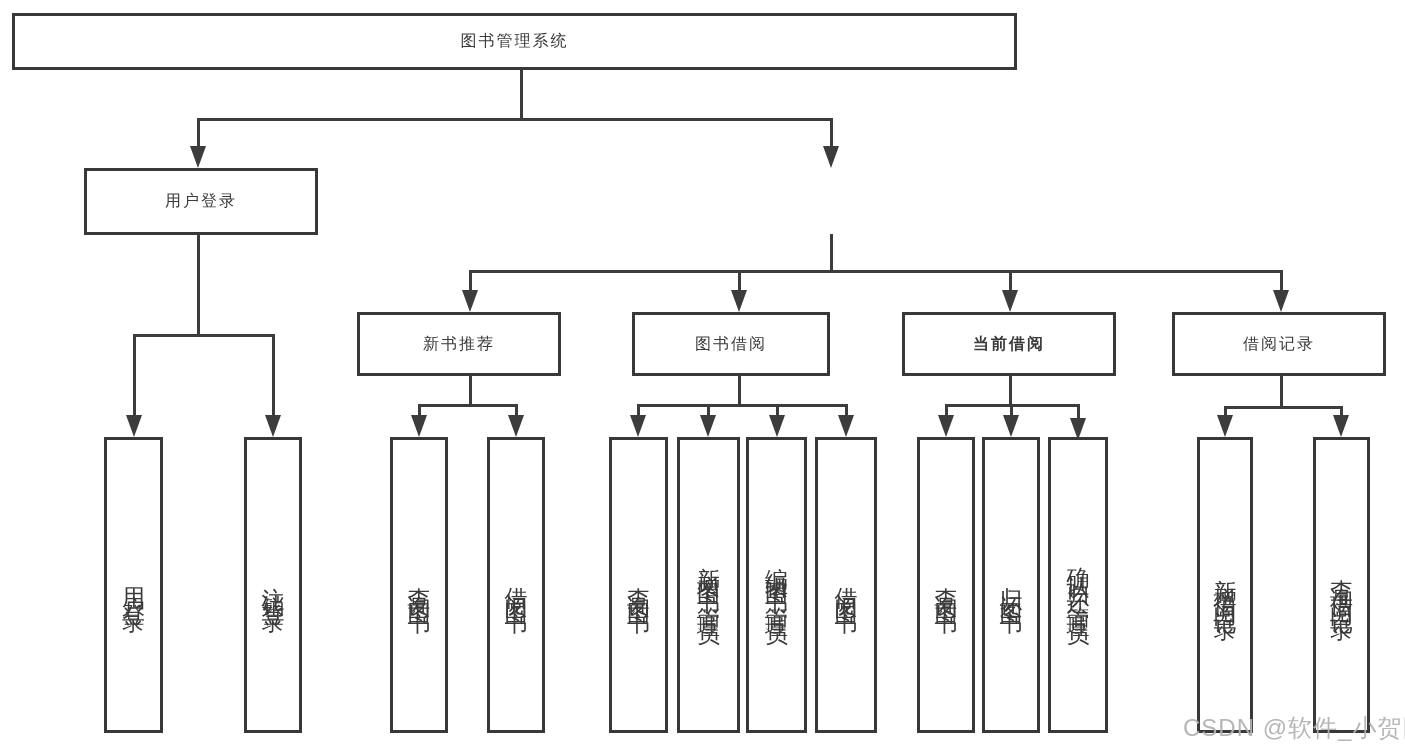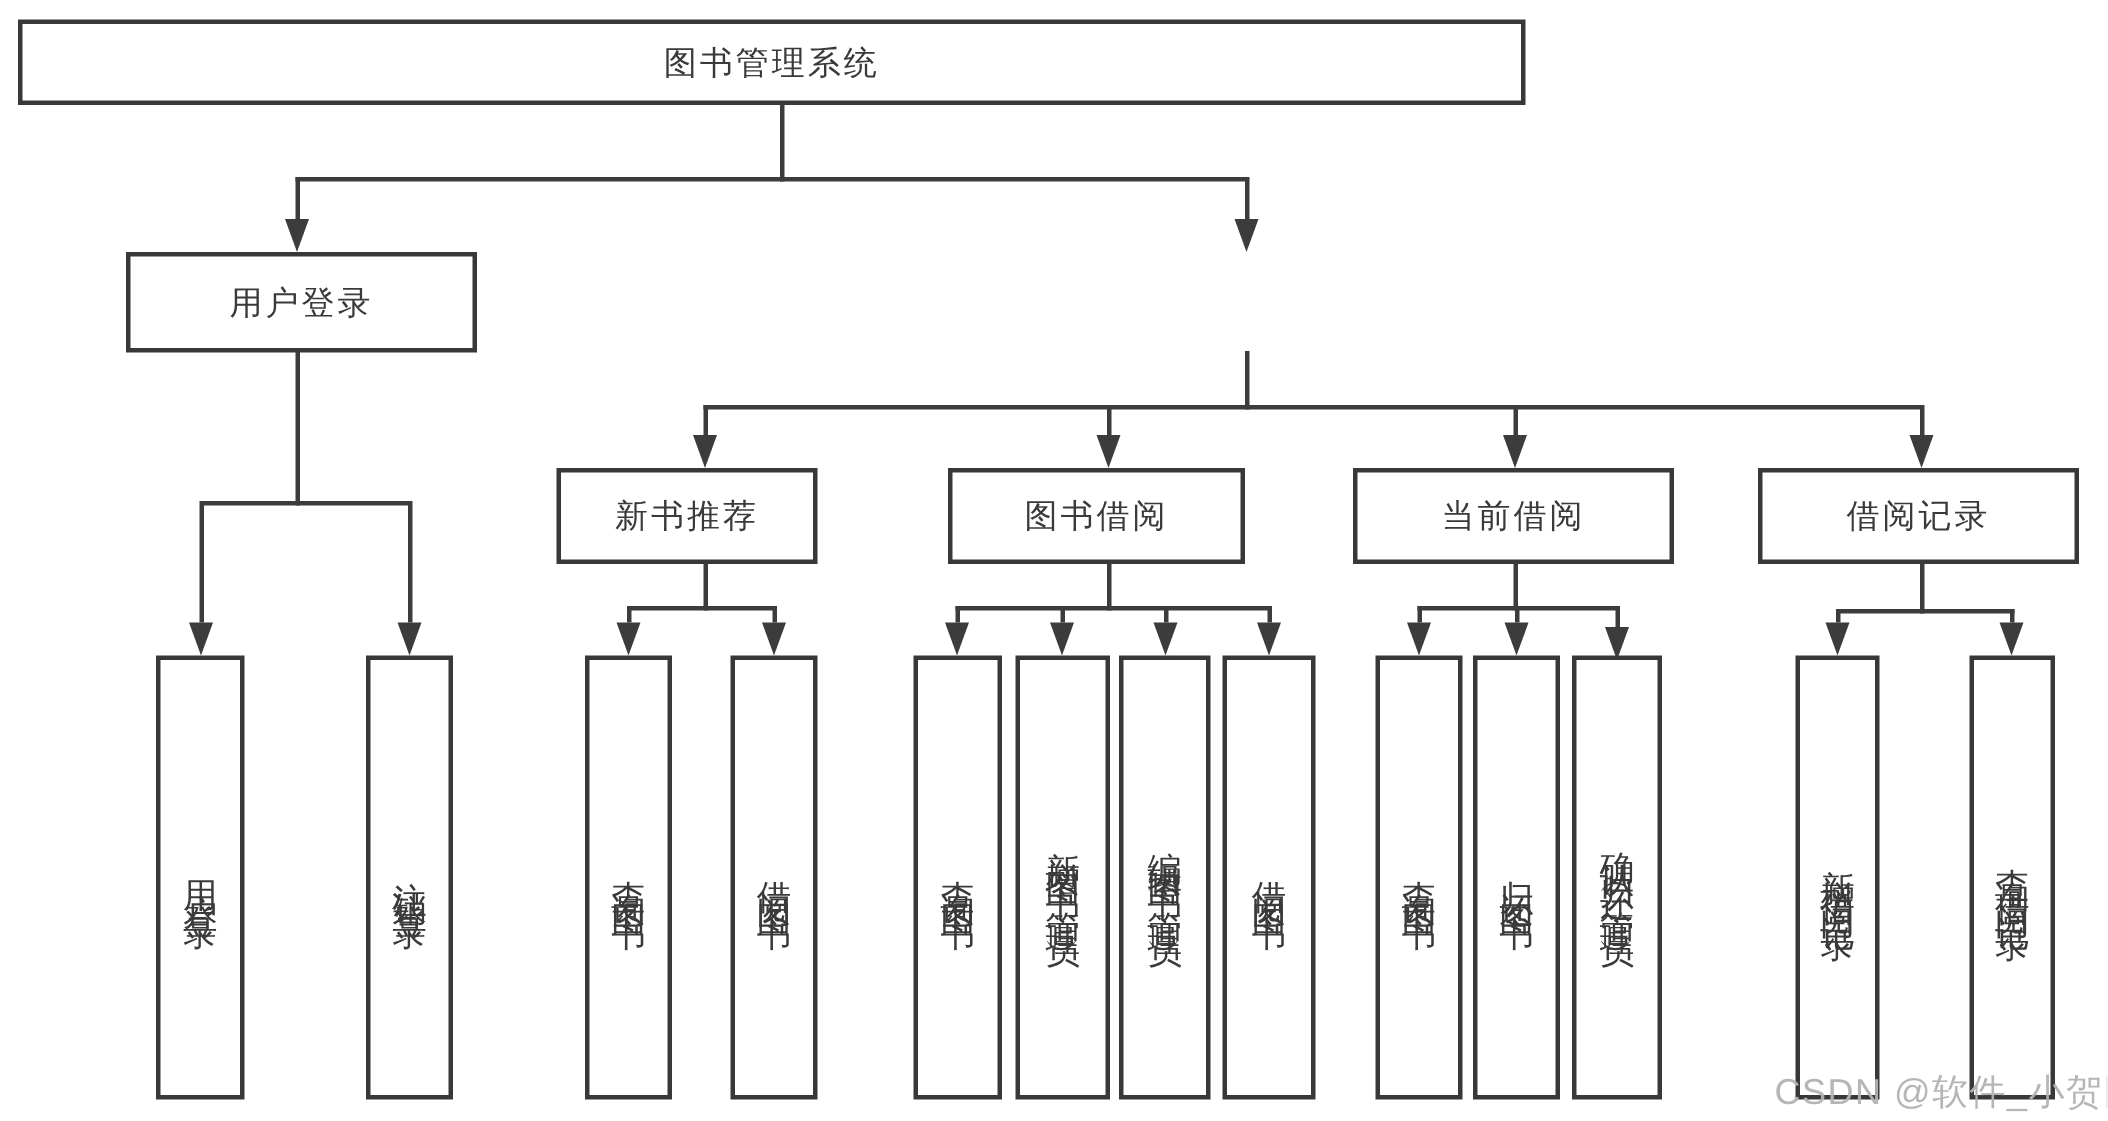--- a/index.html
+++ b/index.html
@@ -15,21 +15,21 @@
   .box {
     position: absolute;
     border: 3px solid #383838;
     background: #ffffff;
     color: #3a3a3a;
     display: flex;
     align-items: center;
     justify-content: center;
   }
   .hbox {
-    font-size: 22px;
+    font-size: 16px;
     letter-spacing: 2px;
   }
   .vbox {
     writing-mode: vertical-rl;
     text-orientation: mixed;
     font-size: 23px;
     letter-spacing: 8px;
     line-height: 1;
   }
   .vline {
@@ -67,27 +67,27 @@
 <div id="canvas">
 
   <div class="box hbox" style="left:12px; top:13px; width:1005px; height:57px;">
     <span>图书管理系统</span>
   </div>
 
   <div class="box hbox" style="left:84px; top:168px; width:234px; height:67px;">
     <span>用户登录</span>
   </div>
 
-  <div class="box hbox" style="left:371px; top:312px; width:174px; height:64px;">
+  <div class="box hbox" style="left:357px; top:312px; width:204px; height:64px;">
     <span>新书推荐</span>
   </div>
   <div class="box hbox" style="left:632px; top:312px; width:198px; height:64px;">
     <span>图书借阅</span>
   </div>
-  <div class="box hbox" style="left:902px; top:312px; width:214px; height:64px;">
+  <div class="box hbox" style="left:902px; top:312px; width:214px; height:64px;font-weight:bold;">
     <span>当前借阅</span>
   </div>
   <div class="box hbox" style="left:1172px; top:312px; width:214px; height:64px;">
     <span>借阅记录</span>
   </div>
 
   <div class="box vbox" style="left:104px; top:437px; width:59px; height:296px;">
     <span>用户登录</span>
   </div>
   <div class="box vbox" style="left:244px; top:437px; width:58px; height:296px;">

